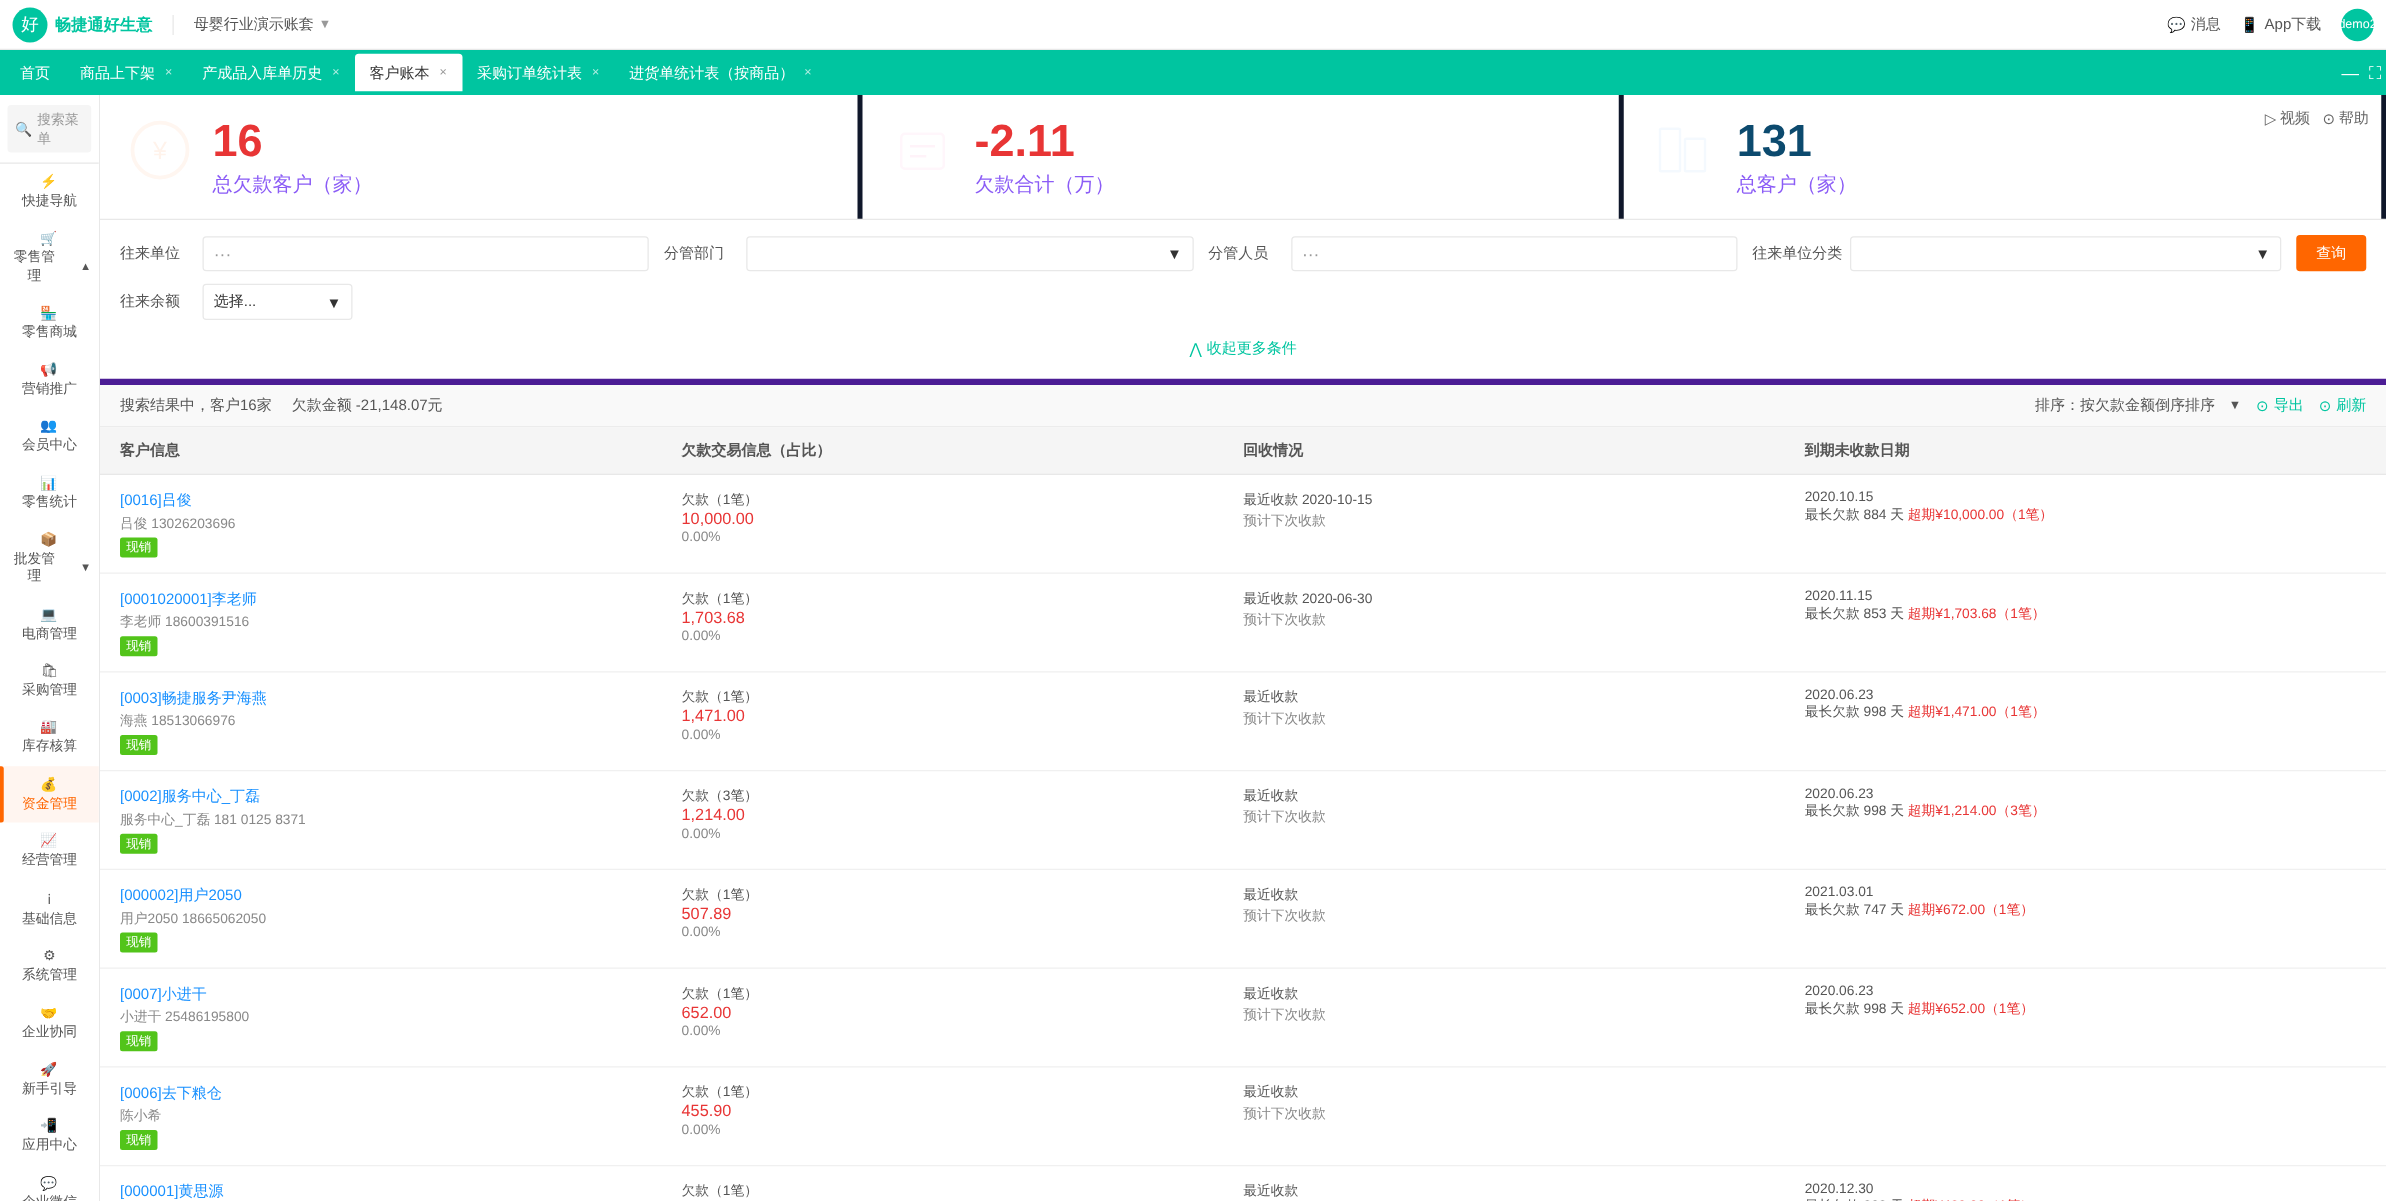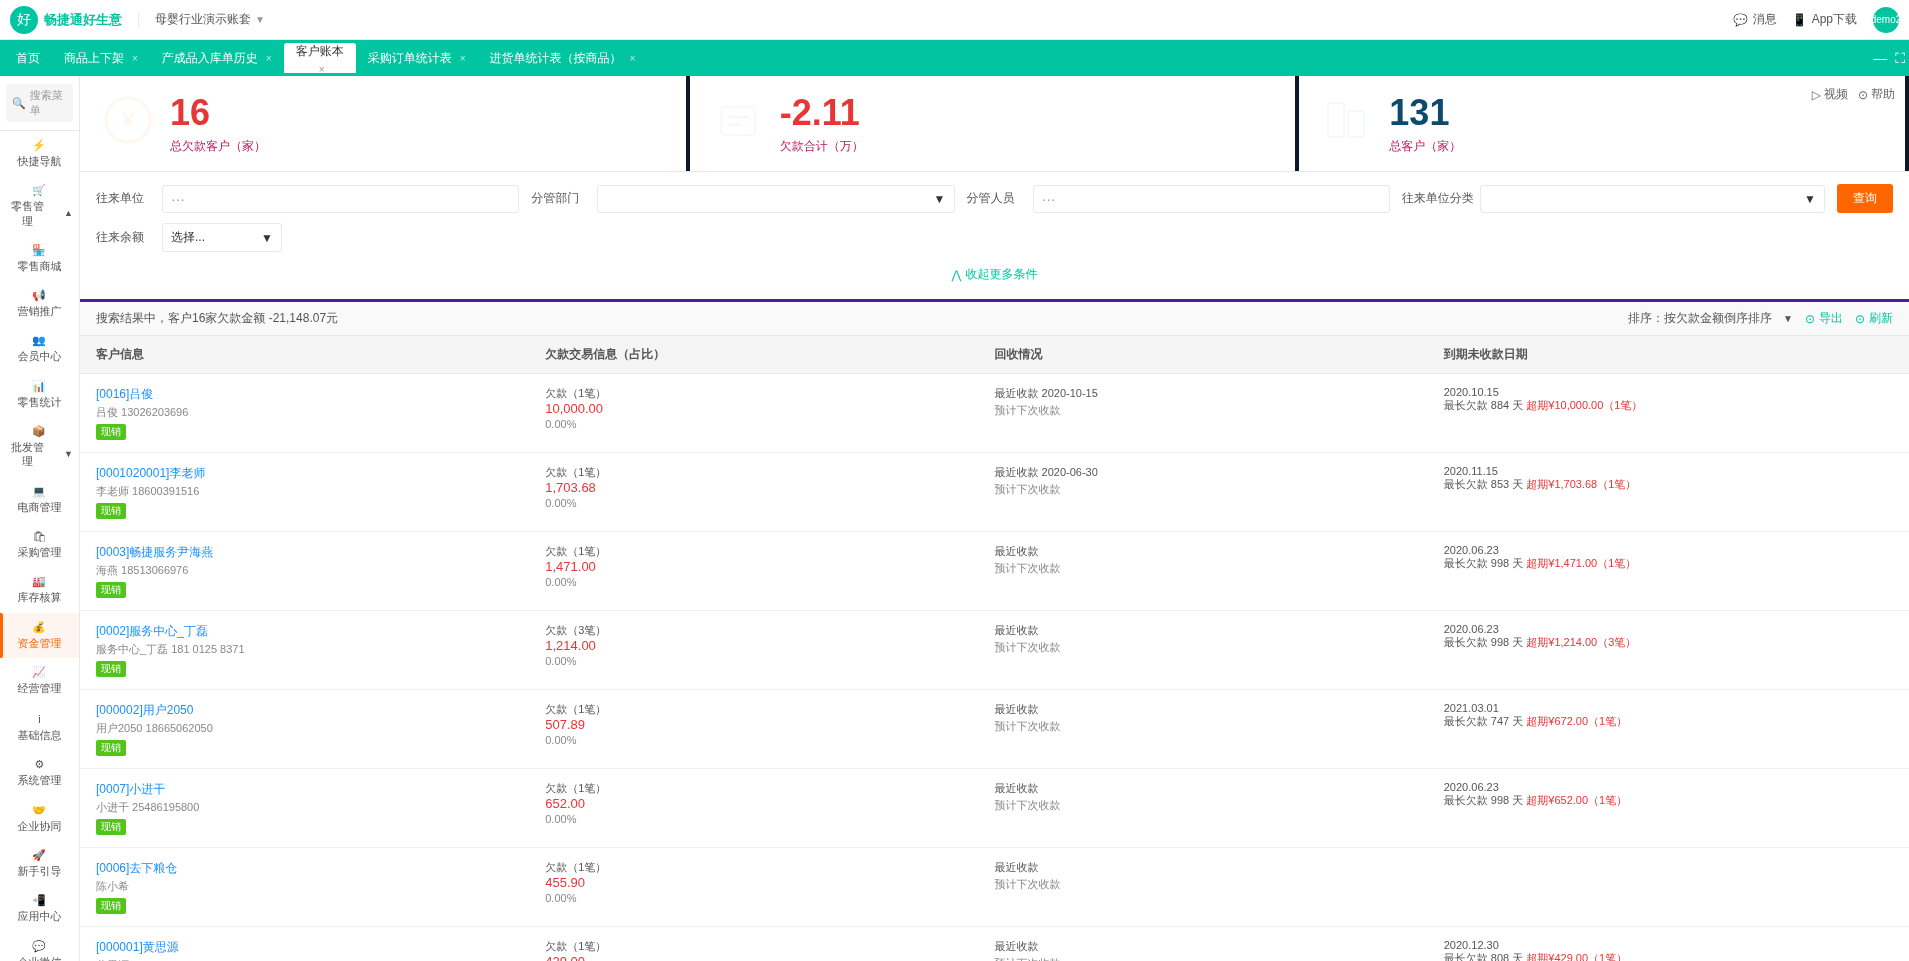--- a/index.html
+++ b/index.html
@@ -12,21 +12,21 @@
     .logo-icon { width: 28px; height: 28px; background: #00c5a0; border-radius: 50%; display: flex; align-items: center; justify-content: center; color: #fff; font-size: 14px; }
     .logo-text { color: #00c5a0; font-size: 13px; font-weight: bold; }
     .company-select { display: flex; align-items: center; gap: 4px; color: #555; font-size: 12px; cursor: pointer; border: none; background: none; }
     .top-bar-right { display: flex; align-items: center; gap: 16px; }
     .top-bar-right-item { display: flex; align-items: center; gap: 4px; color: #555; font-size: 12px; cursor: pointer; }
     .avatar { width: 26px; height: 26px; background: #00c5a0; border-radius: 50%; display: flex; align-items: center; justify-content: center; color: #fff; font-size: 11px; }
 
     
     .nav-tabs { display: flex; background: #00c5a0; height: 36px; align-items: center; padding: 0 4px; gap: 0; overflow: hidden; }
     .nav-tab { display: flex; align-items: center; padding: 0 12px; height: 30px; color: #fff; font-size: 12px; cursor: pointer; border-radius: 3px 3px 0 0; gap: 4px; white-space: nowrap; }
-    .nav-tab.active { background: #fff; color: #333; flex-direction: column; }
+    .nav-tab.active { background: #fff; color: #333; }
     .nav-tab .close-x { font-size: 10px; color: rgba(255,255,255,0.7); margin-left: 4px; }
     .nav-tab.active .close-x { color: #999; }
     .nav-tab-home { background: transparent; }
     .nav-tabs-end { margin-left: auto; display: flex; align-items: center; gap: 8px; color: #fff; font-size: 14px; }
 
     
     .main-layout { display: flex; height: calc(100vh - 76px); }
     
     
     .sidebar { width: 80px; background: #fff; border-right: 1px solid #e8e8e8; display: flex; flex-direction: column; overflow-y: auto; }
@@ -43,38 +43,38 @@
     
     .stats-row { display: flex; background: #fff; border-bottom: 1px solid #e8e8e8; }
     .stat-card { flex: 1; display: flex; align-items: flex-start; padding: 16px 20px; gap: 14px; border-right: 4px solid #0f172a; position: relative; }
     .stat-icon { width: 56px; height: 56px; opacity: 0.2; display: flex; align-items: center; justify-content: center; font-size: 40px; }
     .stat-icon.orange { color: #ff6600; }
     .stat-icon.pink { color: #ff69b4; }
     .stat-icon.blue { color: #4aa0e6; }
     .stat-value { font-size: 36px; font-weight: bold; }
     .stat-value.red { color: #e83535; }
     .stat-value.dark { color: #0c4a6e; }
-    .stat-label { font-size: 12px; color: #be185d; margin-top: 4px; }
+    .stat-label { font-size: 16px; color: #8b5cf6; margin-top: 4px; }
     .stat-card-actions { position: absolute; top: 10px; right: 10px; display: flex; gap: 10px; font-size: 12px; color: #666; }
     .stat-card-action { display: flex; align-items: center; gap: 3px; cursor: pointer; }
 
     
-    .filter-area { background: #fff; padding: 12px 16px; border-bottom: 3px solid #4c1d95; }
+    .filter-area { background: #fff; padding: 12px 16px; border-bottom: 5px solid #4c1d95; }
     .filter-row { display: flex; align-items: center; gap: 12px; margin-bottom: 10px; }
     .filter-group { display: flex; align-items: center; gap: 6px; flex: 1; }
     .filter-label { font-size: 12px; color: #555; white-space: nowrap; min-width: 60px; }
     .filter-input { flex: 1; border: 1px solid #e8e8e8; border-radius: 3px; padding: 5px 8px; font-size: 12px; color: #333; background: #fff; cursor: pointer; display: flex; align-items: center; justify-content: space-between; min-height: 28px; }
     .filter-input .dots { color: #999; font-size: 14px; }
     .filter-select { flex: 1; border: 1px solid #e8e8e8; border-radius: 3px; padding: 5px 8px; font-size: 12px; display: flex; align-items: center; justify-content: space-between; min-height: 28px; cursor: pointer; background: #fff; }
     .search-btn { background: #ff6600; color: #fff; border: none; border-radius: 3px; padding: 6px 16px; font-size: 12px; cursor: pointer; white-space: nowrap; }
     .collapse-row { display: flex; justify-content: center; align-items: center; color: #00c5a0; font-size: 12px; cursor: pointer; gap: 4px; padding: 4px 0; }
 
     
     .results-bar { display: flex; align-items: center; justify-content: space-between; padding: 8px 16px; background: #f9f9f9; border-bottom: 1px solid #e8e8e8; font-size: 12px; color: #555; }
-    .results-bar-left { display: flex; }
+    .results-bar-left { display: flex; gap: 16px; }
     .results-bar-right { display: flex; align-items: center; gap: 12px; }
     .sort-select { display: flex; align-items: center; gap: 11px; cursor: pointer; color: #555; }
     .results-action { display: flex; align-items: center; gap: 4px; cursor: pointer; color: #00c5a0; }
 
     
     .table-wrapper { background: #fff; }
     .table-header { display: grid; grid-template-columns: 3fr 3fr 3fr 3fr; padding: 10px 16px; background: #f5f5f5; border-bottom: 1px solid #e8e8e8; font-size: 12px; font-weight: bold; color: #555; }
     .table-row { display: grid; grid-template-columns: 3fr 3fr 3fr 3fr; padding: 12px 16px; border-bottom: 1px solid #f0f0f0; align-items: start; }
     .customer-name { color: #1890ff; font-size: 12px; cursor: pointer; }
     .customer-sub { font-size: 11px; color: #888; margin-top: 2px; }

